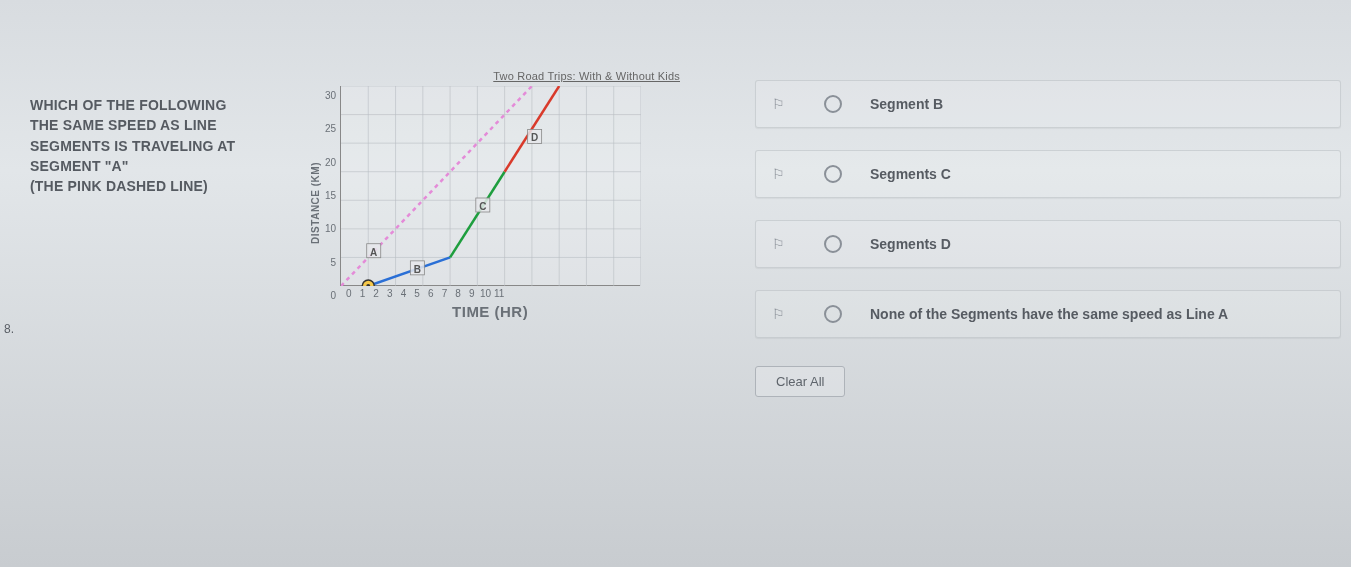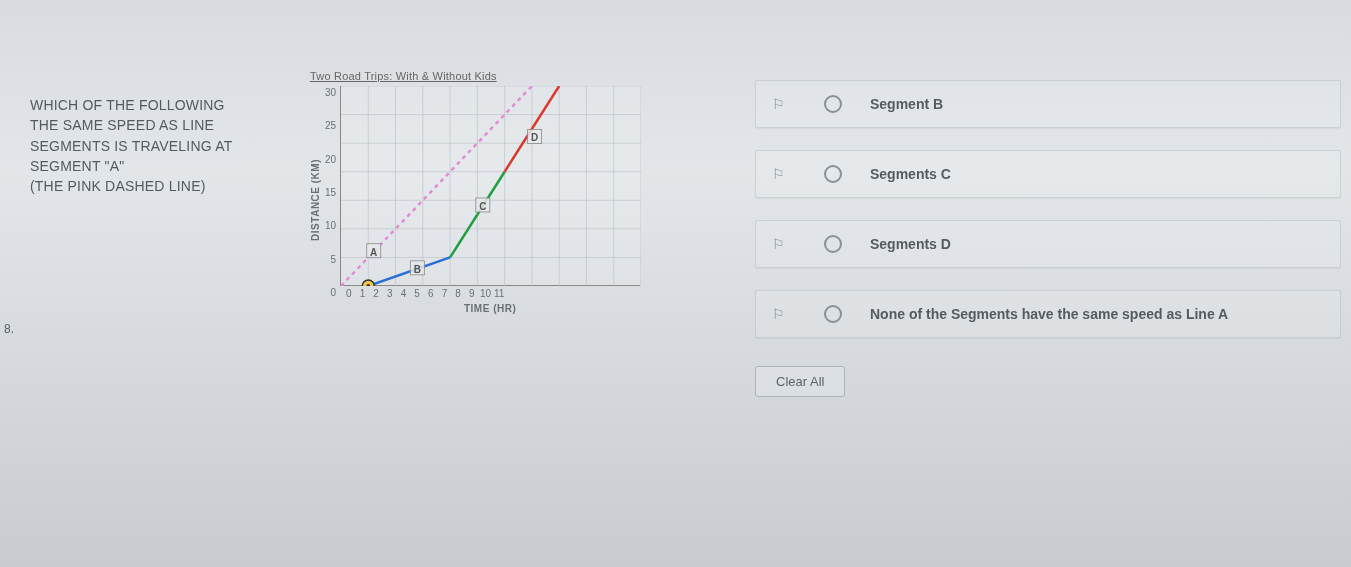--- a/index.html
+++ b/index.html
@@ -16,32 +16,32 @@
     left: 0; top: 320px;
     font-size: 12px;
     color: #5a5f66;
     padding: 2px 4px;
   }
   .question-block {
     position: absolute;
     left: 30px; top: 95px;
     width: 250px;
     color: #555a61;
-    font-weight: normal;
+    font-weight: bold;
     font-size: 14px;
     line-height: 1.45;
     letter-spacing: .2px;
   }
   .chart-wrap {
     position: absolute;
     left: 310px; top: 70px;
     width: 370px;
   }
   .chart-title {
-    text-align: left;
+    text-align: right;
     font-size: 11px;
     color: #666;
     text-decoration: underline;
     margin-bottom: 4px;
     letter-spacing: .2px;
   }
   .chart-area {
     display: flex;
     align-items: center;
   }
@@ -78,21 +78,21 @@
   .xticks {
     display: flex;
     width: 300px;
     font-size: 10px;
     color: #6a7077;
     margin-top: 2px;
   }
   .xticks span { flex: 0 0 27.27px; text-align: center; margin-left: -13.6px; }
   .xticks span:first-child { margin-left: -5px; }
   .xlabel {
-    font-size: 10px;
+    font-size: 15px;
     font-weight: bold;
     color: #6a7077;
     margin-top: 4px;
     letter-spacing: .5px;
   }
   .plot svg { position:absolute; left:0; top:0; }
 
   .answers {
     position: absolute;
     left: 755px; top: 80px;

